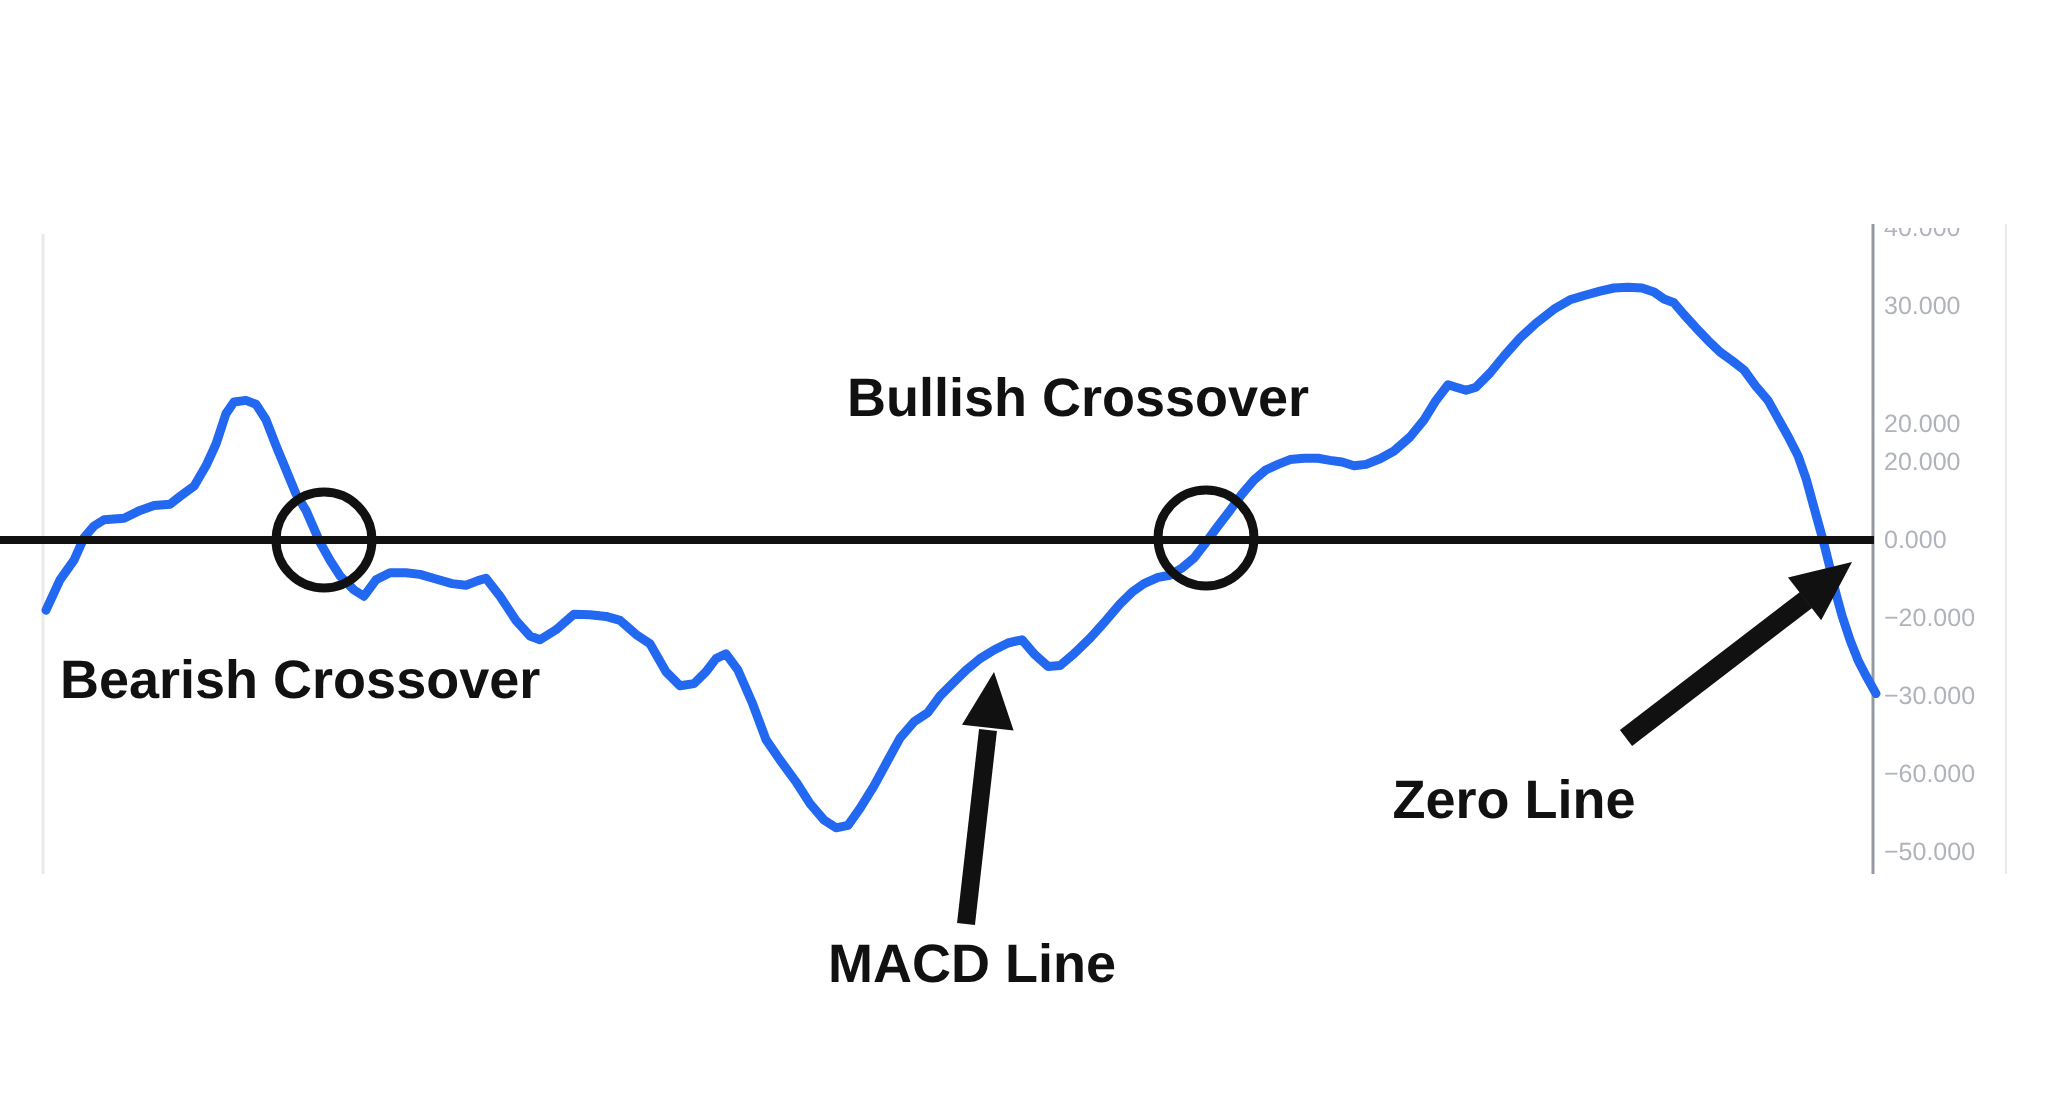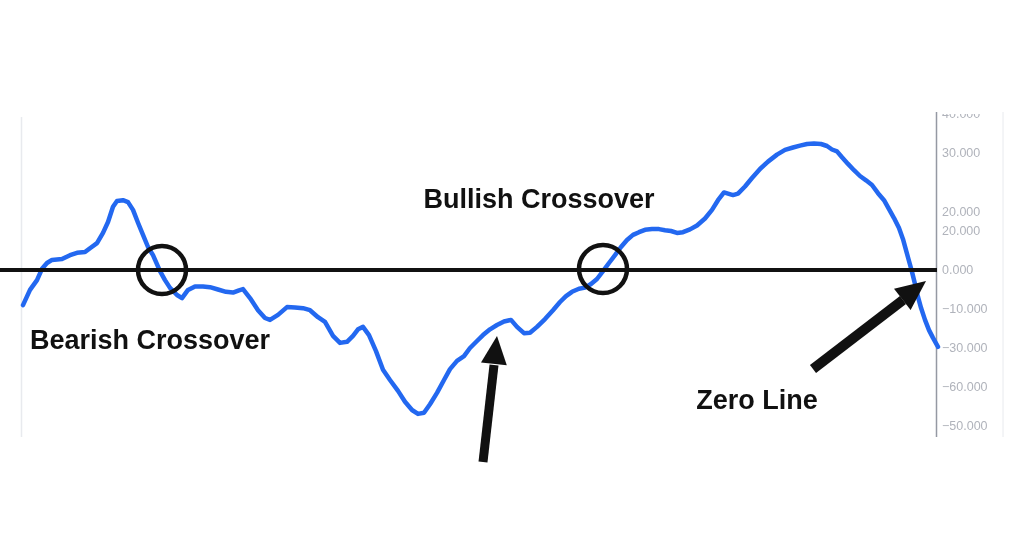--- a/index.html
+++ b/index.html
@@ -60,28 +60,29 @@
     <g id="arrow-zero">
       <line x1="813" y1="369" x2="903" y2="300" stroke-width="10" stroke="#111111"></line>
       <polygon points="926,281 910.6,310.1 894,288.7" fill="#111111"></polygon>
     </g>
   </svg>
 
   <div class="ann centered" style="left:539px;top:184px;">Bullish Crossover</div>
 
   <div class="ann" style="left:30px;top:325px;">Bearish Crossover</div>
 
+  <div class="ann centered" style="left:486px;top:467px;">MACD Line</div>
 
   <div class="ann centered" style="left:757px;top:385px;">Zero Line</div>
 
   <div class="yaxis" id="yaxis-ticks">
       <div class="tick" style="top: -8px;">40.000</div>
       <div class="tick" style="top: 31px;">30.000</div>
       <div class="tick" style="top: 70px; margin-top: 20px;">20.000</div>
       <div class="tick" style="top: 109px;">20.000</div>
       <div class="tick" style="top: 148px;">0.000</div>
-      <div class="tick" style="top: 187px;">−10.000</div>
+      <div class="tick" style="top: 187px;">−20.000</div>
       <div class="tick" style="top: 226px;">−30.000</div>
       <div class="tick" style="top: 265px;">−60.000</div>
       <div class="tick" style="top: 304px;">−50.000</div>
     </div>
 
 </div>
 
 </body></html>

